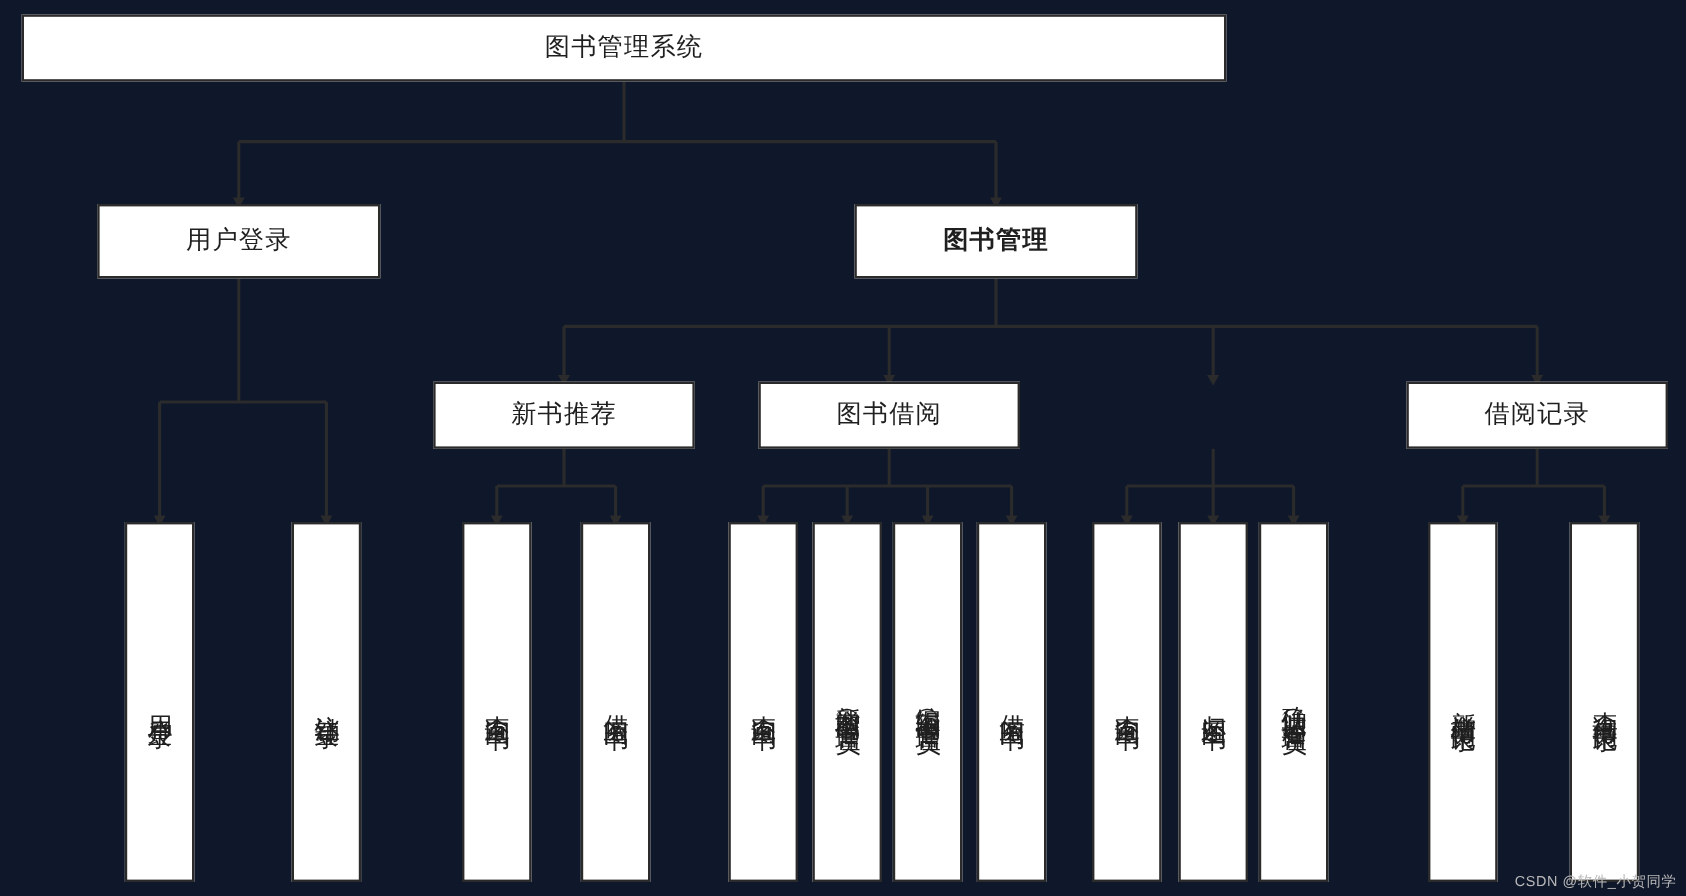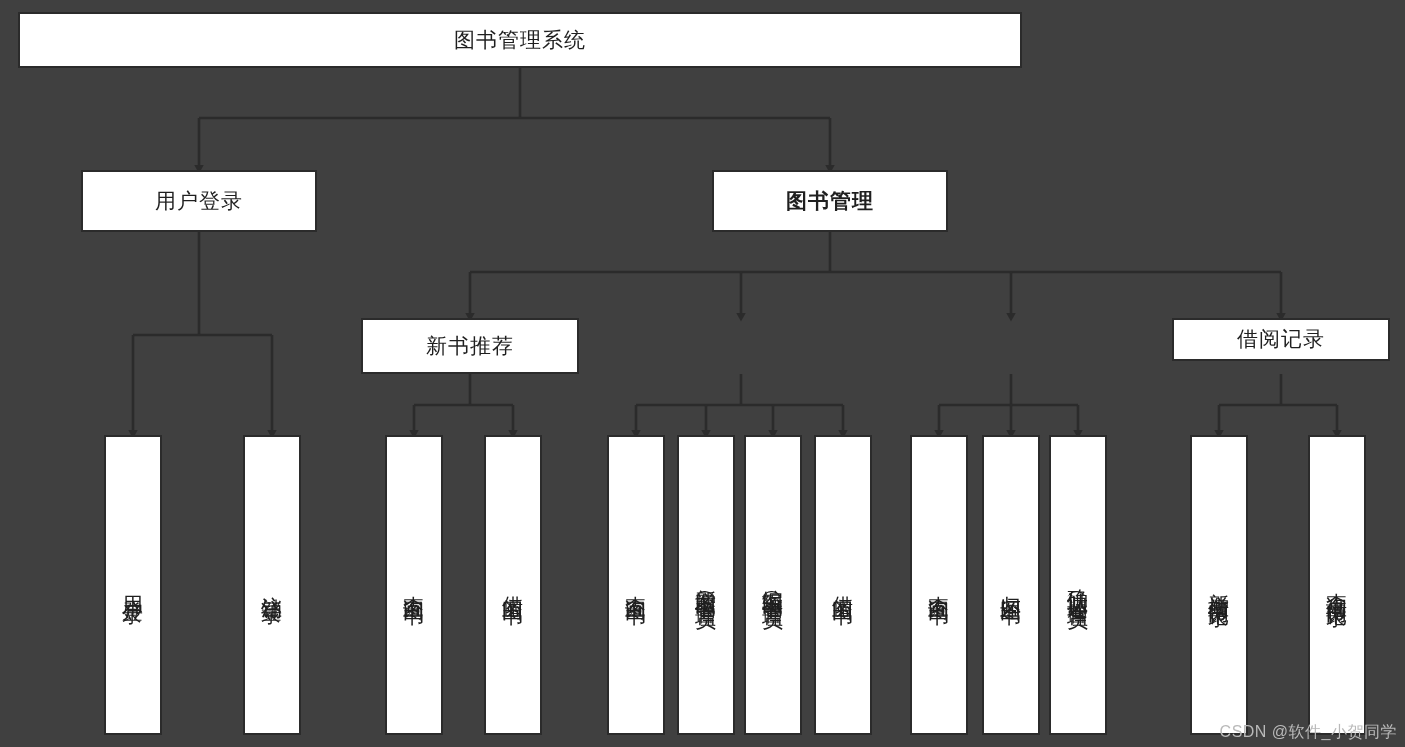--- a/index.html
+++ b/index.html
@@ -9,21 +9,21 @@
     background: #ffffff;
   }
   body {
     font-family: "Liberation Sans", "DejaVu Sans", sans-serif;
     color: #1a1a1a;
   }
   #diagram-canvas {
     position: relative;
     width: 1405px;
     height: 747px;
-    background: #404040;
+    background: #0f172a;
     overflow: hidden;
   }
   
   #connector-layer {
     position: absolute;
     left: 0;
     top: 0;
     width: 1405px;
     height: 747px;
   }
@@ -50,21 +50,21 @@
     text-orientation: upright;
     letter-spacing: 3px;
     line-height: 1;
     font-size: 21px;
     max-height: 290px;
   }
   #watermark {
     position: absolute;
     right: 8px;
     bottom: 4px;
-    font-size: 16px;
+    font-size: 12px;
     color: #b9b9b9;
     letter-spacing: 0.5px;
     white-space: nowrap;
     pointer-events: none;
   }
 </style>
 </head>
 <body>
 
 <div id="diagram-canvas">
@@ -119,21 +119,24 @@
   <div class="node-box" id="node-user-login" style="left: 81px; top: 170px; width: 236px; height: 62px;">
     <span class="node-label">用户登录</span>
   </div>
   <div class="node-box" id="node-book-manage" style="left: 712px; top: 170px; width: 236px; height: 62px; font-weight: bold;">
     <span class="node-label">图书管理</span>
   </div>
 
   <div class="node-box" id="node-new-book-recommend" style="left: 361px; top: 318px; width: 218px; height: 56px; align-items: center;">
     <span class="node-label">新书推荐</span>
   </div>
-  <div class="node-box" id="node-borrow-record" style="left: 1172px; top: 318px; width: 218px; height: 43px;">
+  <div class="node-box" id="node-book-borrow" style="left: 632px; top: 318px; width: 218px; height: 56px;">
+    <span class="node-label">图书借阅</span>
+  </div>
+  <div class="node-box" id="node-borrow-record" style="left: 1172px; top: 318px; width: 218px; height: 56px;">
     <span class="node-label">借阅记录</span>
   </div>
 
   <div id="leaf-container">
       <div class="node-box vertical" style="left: 104px; top: 435px; width: 58px; height: 300px;">
         <span class="node-label">用户登录</span>
       </div>
       <div class="node-box vertical" style="left: 243px; top: 435px; width: 58px; height: 300px;">
         <span class="node-label">注销登录</span>
       </div>

